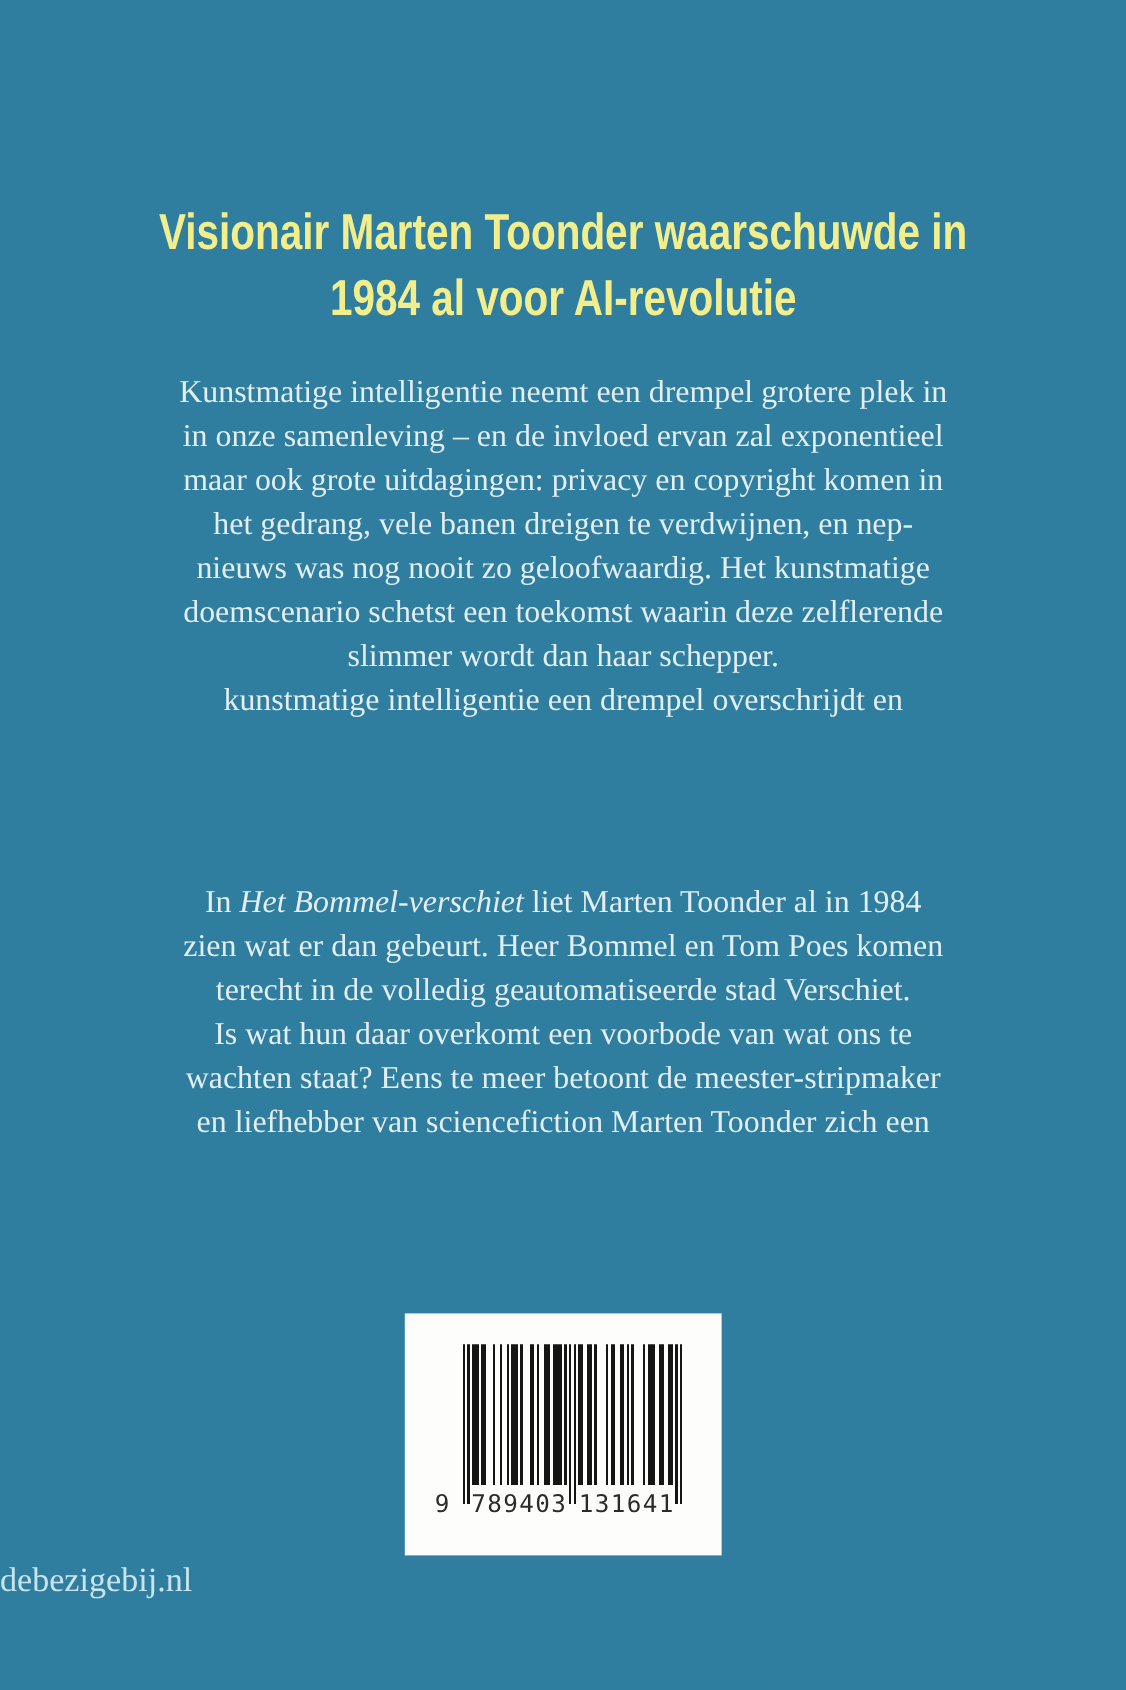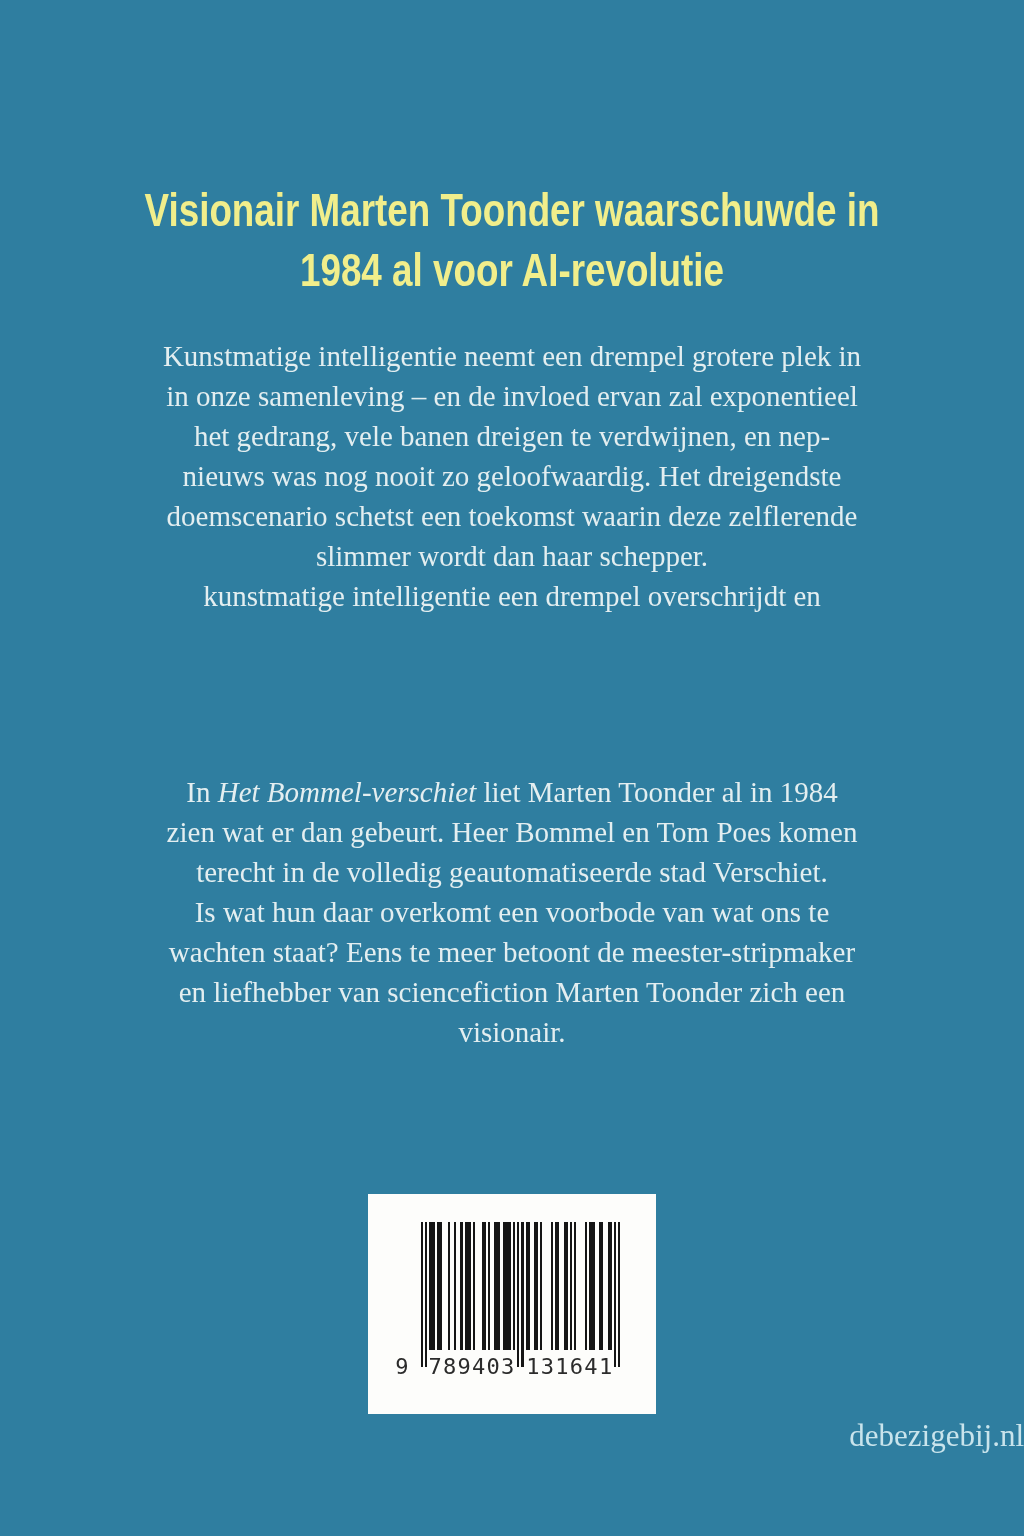--- a/index.html
+++ b/index.html
@@ -28,73 +28,73 @@
   }
   .para {
     position: absolute;
     left: 100px; right: 100px;
     text-align: center;
     color: var(--body-text, #e3eef0);
     font-size: 29px;
     line-height: 40px;
   }
   .para1 { top: 336px; }
-  .para2 { top: 772px; }
+  .para2 { top: 800px; }
   .para .line { display: block; }
   .em { font-style: italic; }
   .barcode-panel {
     position: absolute;
     left: 368px; top: 1194px;
     width: 288px; height: 220px;
     background: var(--barcode-panel, #ffffff);
     display: flex;
     align-items: center;
     justify-content: center;
   }
   .barcode-panel svg {
     width: 238px;
     height: 164px;
     display: block;
   }
   .footer {
     position: absolute;
     top: 1418px; left: 0; width: 100%;
-    text-align: right;
+    text-align: left;
     color: var(--footer-text, #c9e4ec);
     font-size: 31px;
   }
 </style>
 </head>
 <body>
 
 <div class="cover">
 
   <div class="headline">
     <span class="line">Visionair Marten Toonder waarschuwde</span>
     <span class="line">in 1984 al voor AI-revolutie</span>
   </div>
 
   <div class="para para1">
     <span class="line">Kunstmatige intelligentie neemt een drempel grotere plek in</span>
     <span class="line">in onze samenleving – en de invloed ervan zal exponentieel</span>
+    <span class="line">maar ook grote uitdagingen: privacy en copyright komen in</span>
     <span class="line">het gedrang, vele banen dreigen te verdwijnen, en nep-</span>
-    <span class="line">nieuws was nog nooit zo geloofwaardig. Het dreigendste</span>
+    <span class="line">nieuws was nog nooit zo geloofwaardig. Het kunstmatige</span>
     <span class="line">doemscenario schetst een toekomst waarin deze zelflerende</span>
     <span class="line">slimmer wordt dan haar schepper.</span>
     <span class="line">kunstmatige intelligentie een drempel overschrijdt en</span>
   </div>
 
   <div class="para para2">
     <span class="line"><span>In </span><span class="em">Het Bommel-verschiet</span><span> liet Marten Toonder al in 1984</span></span>
     <span class="line">zien wat er dan gebeurt. Heer Bommel en Tom Poes komen</span>
     <span class="line">terecht in de volledig geautomatiseerde stad Verschiet.</span>
     <span class="line">Is wat hun daar overkomt een voorbode van wat ons te</span>
     <span class="line">wachten staat? Eens te meer betoont de meester-stripmaker</span>
     <span class="line">en liefhebber van sciencefiction Marten Toonder zich een</span>
-    <span class="line">visionair.</span>
   </div>
 
   <div class="barcode-panel">
     <svg id="barcode" viewBox="-13 0 113 78" preserveAspectRatio="xMidYMid meet" shape-rendering="crispEdges" xmlns="http://www.w3.org/2000/svg">
         <rect x="0" y="0" width="1" height="69" fill="#151515"></rect>
         <rect x="2" y="0" width="1" height="69" fill="#151515"></rect>
         <rect x="4" y="0" width="1" height="61" fill="#151515"></rect>
         <rect x="5" y="0" width="1" height="61" fill="#151515"></rect>
         <rect x="6" y="0" width="1" height="61" fill="#151515"></rect>
         <rect x="8" y="0" width="1" height="61" fill="#151515"></rect>

